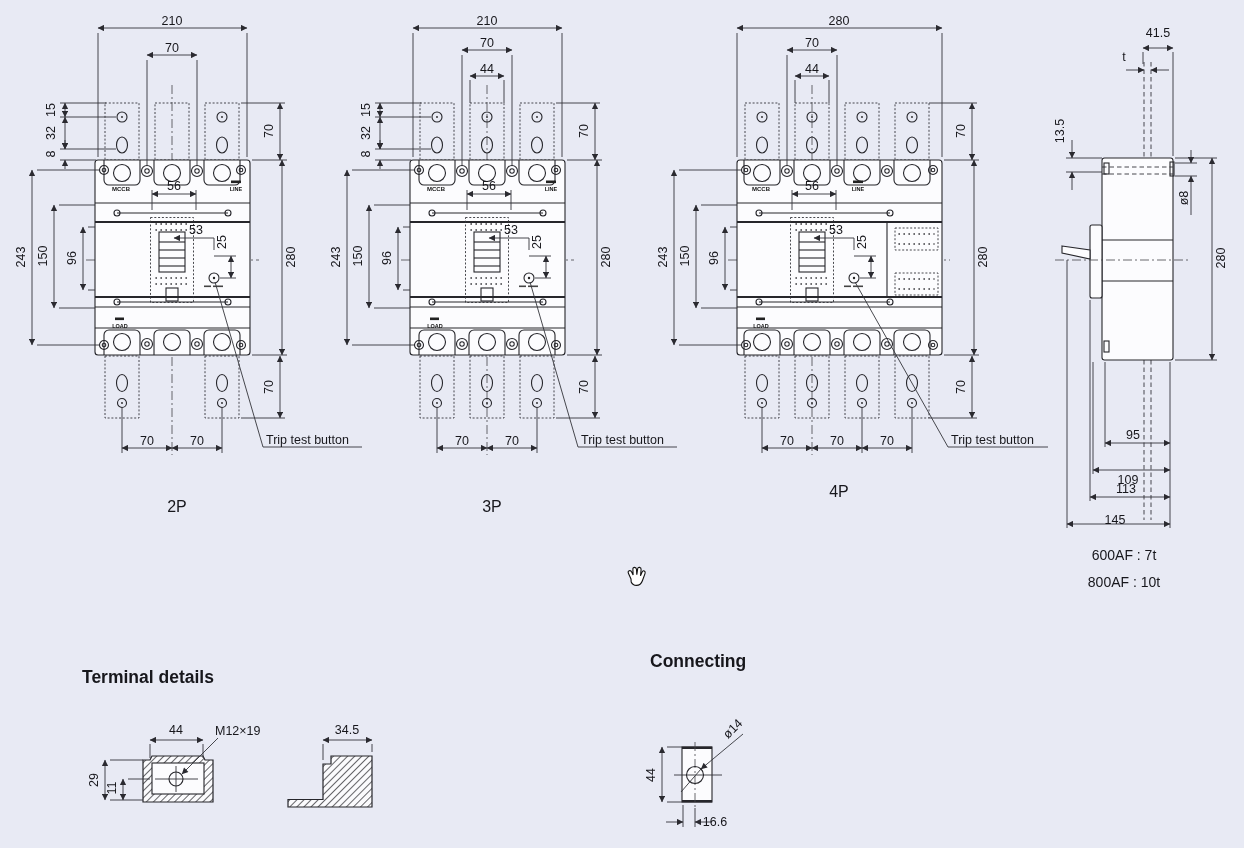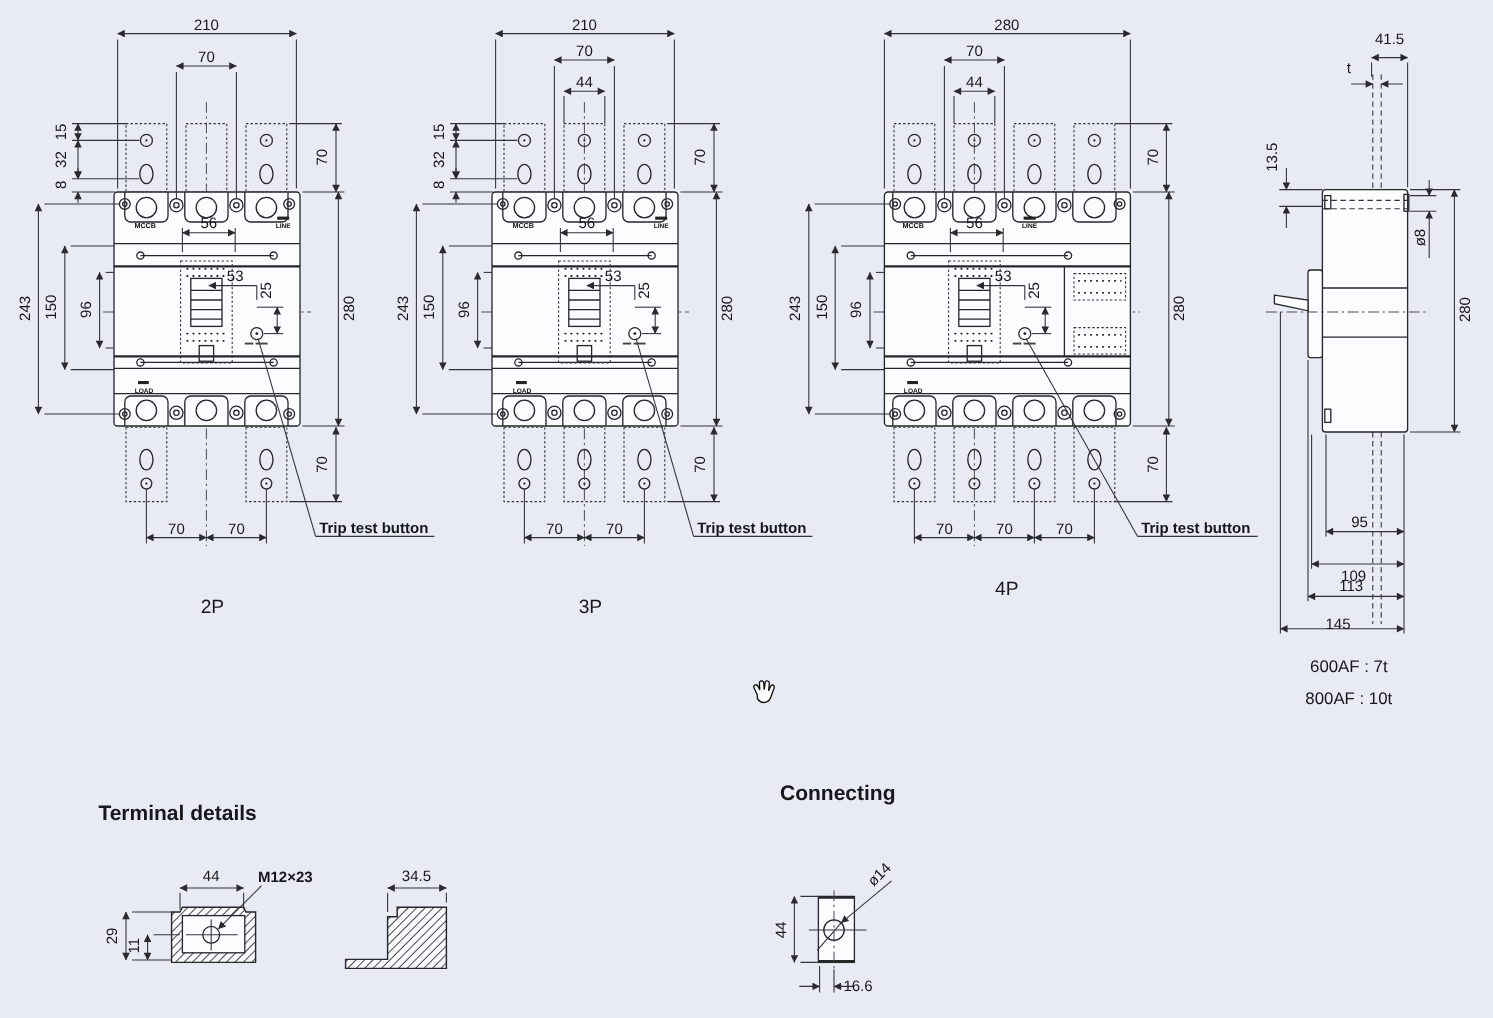--- a/index.html
+++ b/index.html
@@ -3,21 +3,21 @@
 <meta charset="utf-8">
 <style>
   html,body{margin:0;padding:0;background:#e8eaf4;}
   .canvas{position:relative;width:1244px;height:848px;background:#e8eaf4;overflow:hidden;
           font-family:"Liberation Sans",sans-serif;color:#17171c;}
   svg.linework{position:absolute;left:0;top:0;}
   .lbl{position:absolute;transform:translate(-50%,-50%);font-size:12.5px;line-height:1;
        color:#17171c;white-space:nowrap;}
   .v{transform:translate(-50%,-50%) rotate(-90deg);}
   .d45{transform:translate(-50%,-50%) rotate(-45deg);}
-  .lv{transform:translate(0,-50%);font-weight:bold;}
+  .lv{transform:translate(0,-50%);}
   .tl{transform:none;}
   .tiny{font-size:6px;font-weight:bold;color:#111;}
   .tinier{font-size:5.5px;font-weight:bold;color:#111;}
   .viewlbl{font-size:16px;}
   .heading{font-size:17.5px;font-weight:bold;}
   .note{font-size:14px;}
   
   .ln{fill:none;stroke:#26262b;stroke-width:1.1;}
   .fb{fill:#fcfcfe;}
   .th{stroke-width:2;}
@@ -530,21 +530,21 @@
 <div class="lbl v" style="left:1221px;top:258px">280</div>
 <div class="lbl" style="left:1133px;top:435px">95</div>
 <div class="lbl" style="left:1128px;top:480px">109</div>
 <div class="lbl" style="left:1126px;top:489px">113</div>
 <div class="lbl" style="left:1115px;top:520px">145</div>
 <div class="lbl note" style="left:1124px;top:555px">600AF : 7t</div>
 <div class="lbl note" style="left:1124px;top:582px">800AF : 10t</div>
 
 <div class="lbl heading tl" style="left:82px;top:669px">Terminal details</div>
 <div class="lbl" style="left:176px;top:730px">44</div>
-<div class="lbl lv" style="left:215px;top:731px">M12×23</div>
+<div class="lbl lv" style="left:215px;top:731px">M12×19</div>
 <div class="lbl v" style="left:94px;top:780px">29</div>
 <div class="lbl v" style="left:112px;top:788px">11</div>
 <div class="lbl" style="left:347px;top:730px">34.5</div>
 
 <div class="lbl heading tl" style="left:650px;top:653px">Connecting</div>
 <div class="lbl d45" style="left:733px;top:729px">ø14</div>
 <div class="lbl v" style="left:651px;top:775px">44</div>
 <div class="lbl" style="left:715px;top:822px">16.6</div>
 
 </div>

